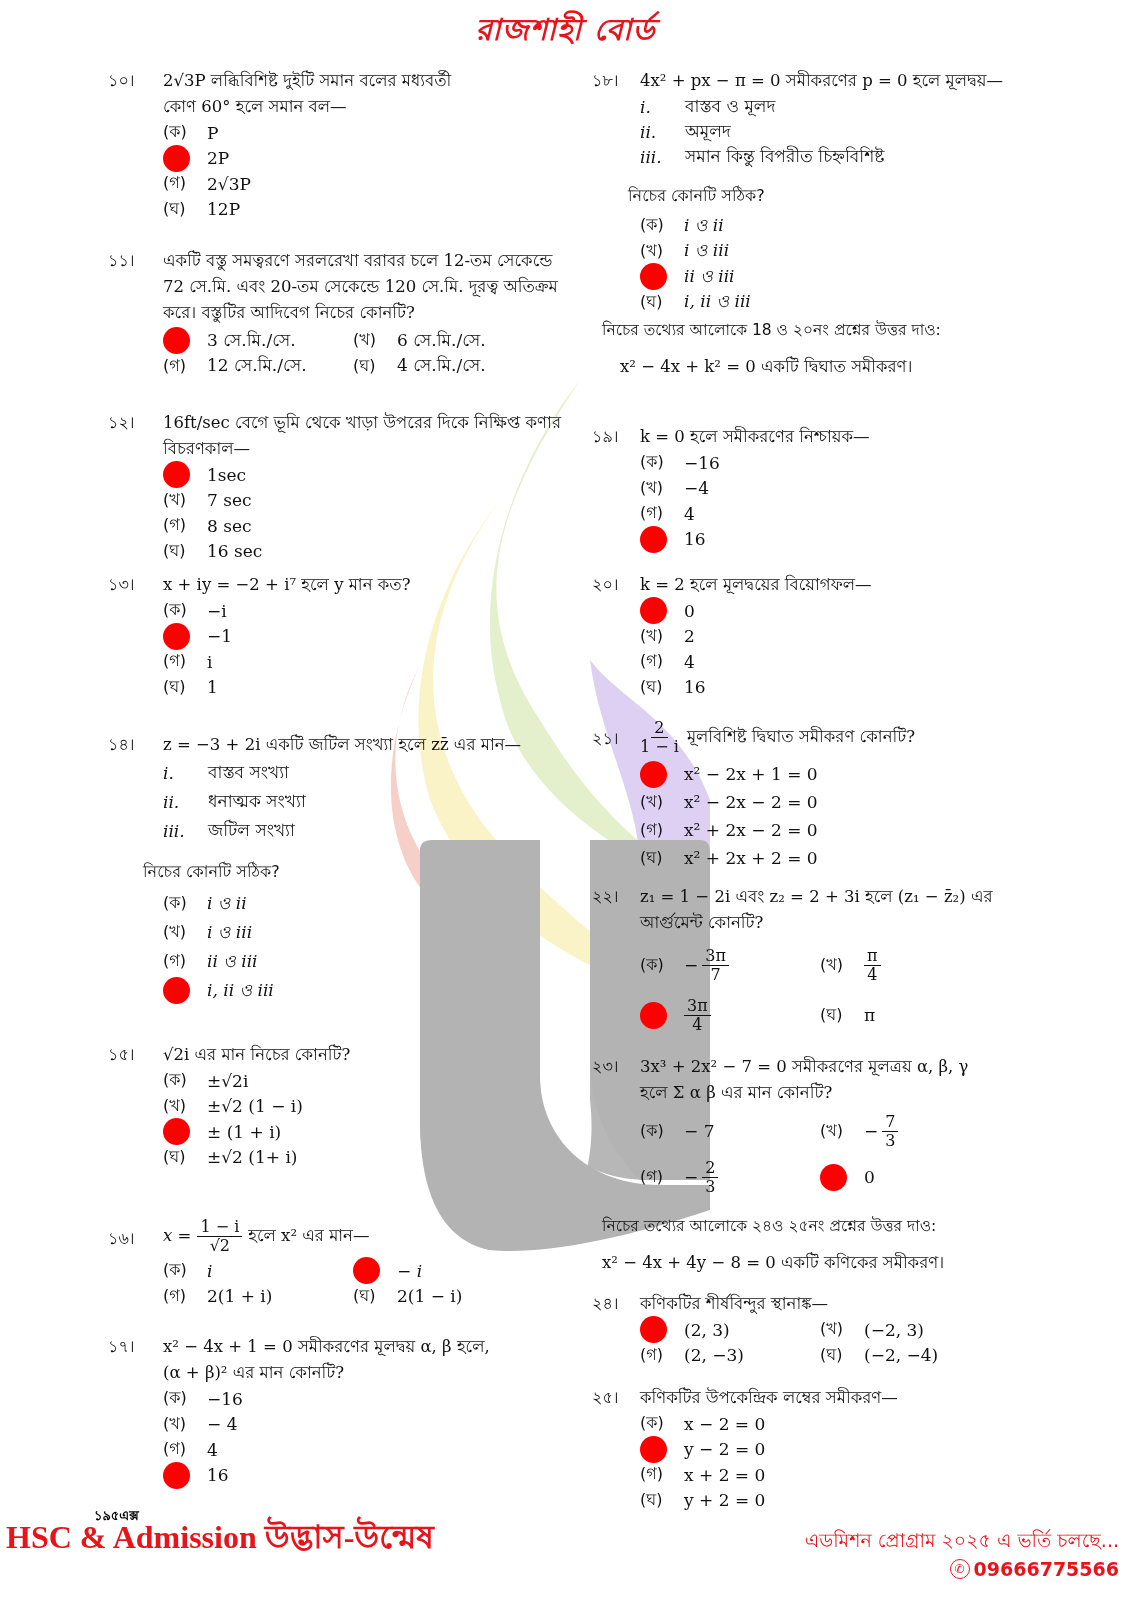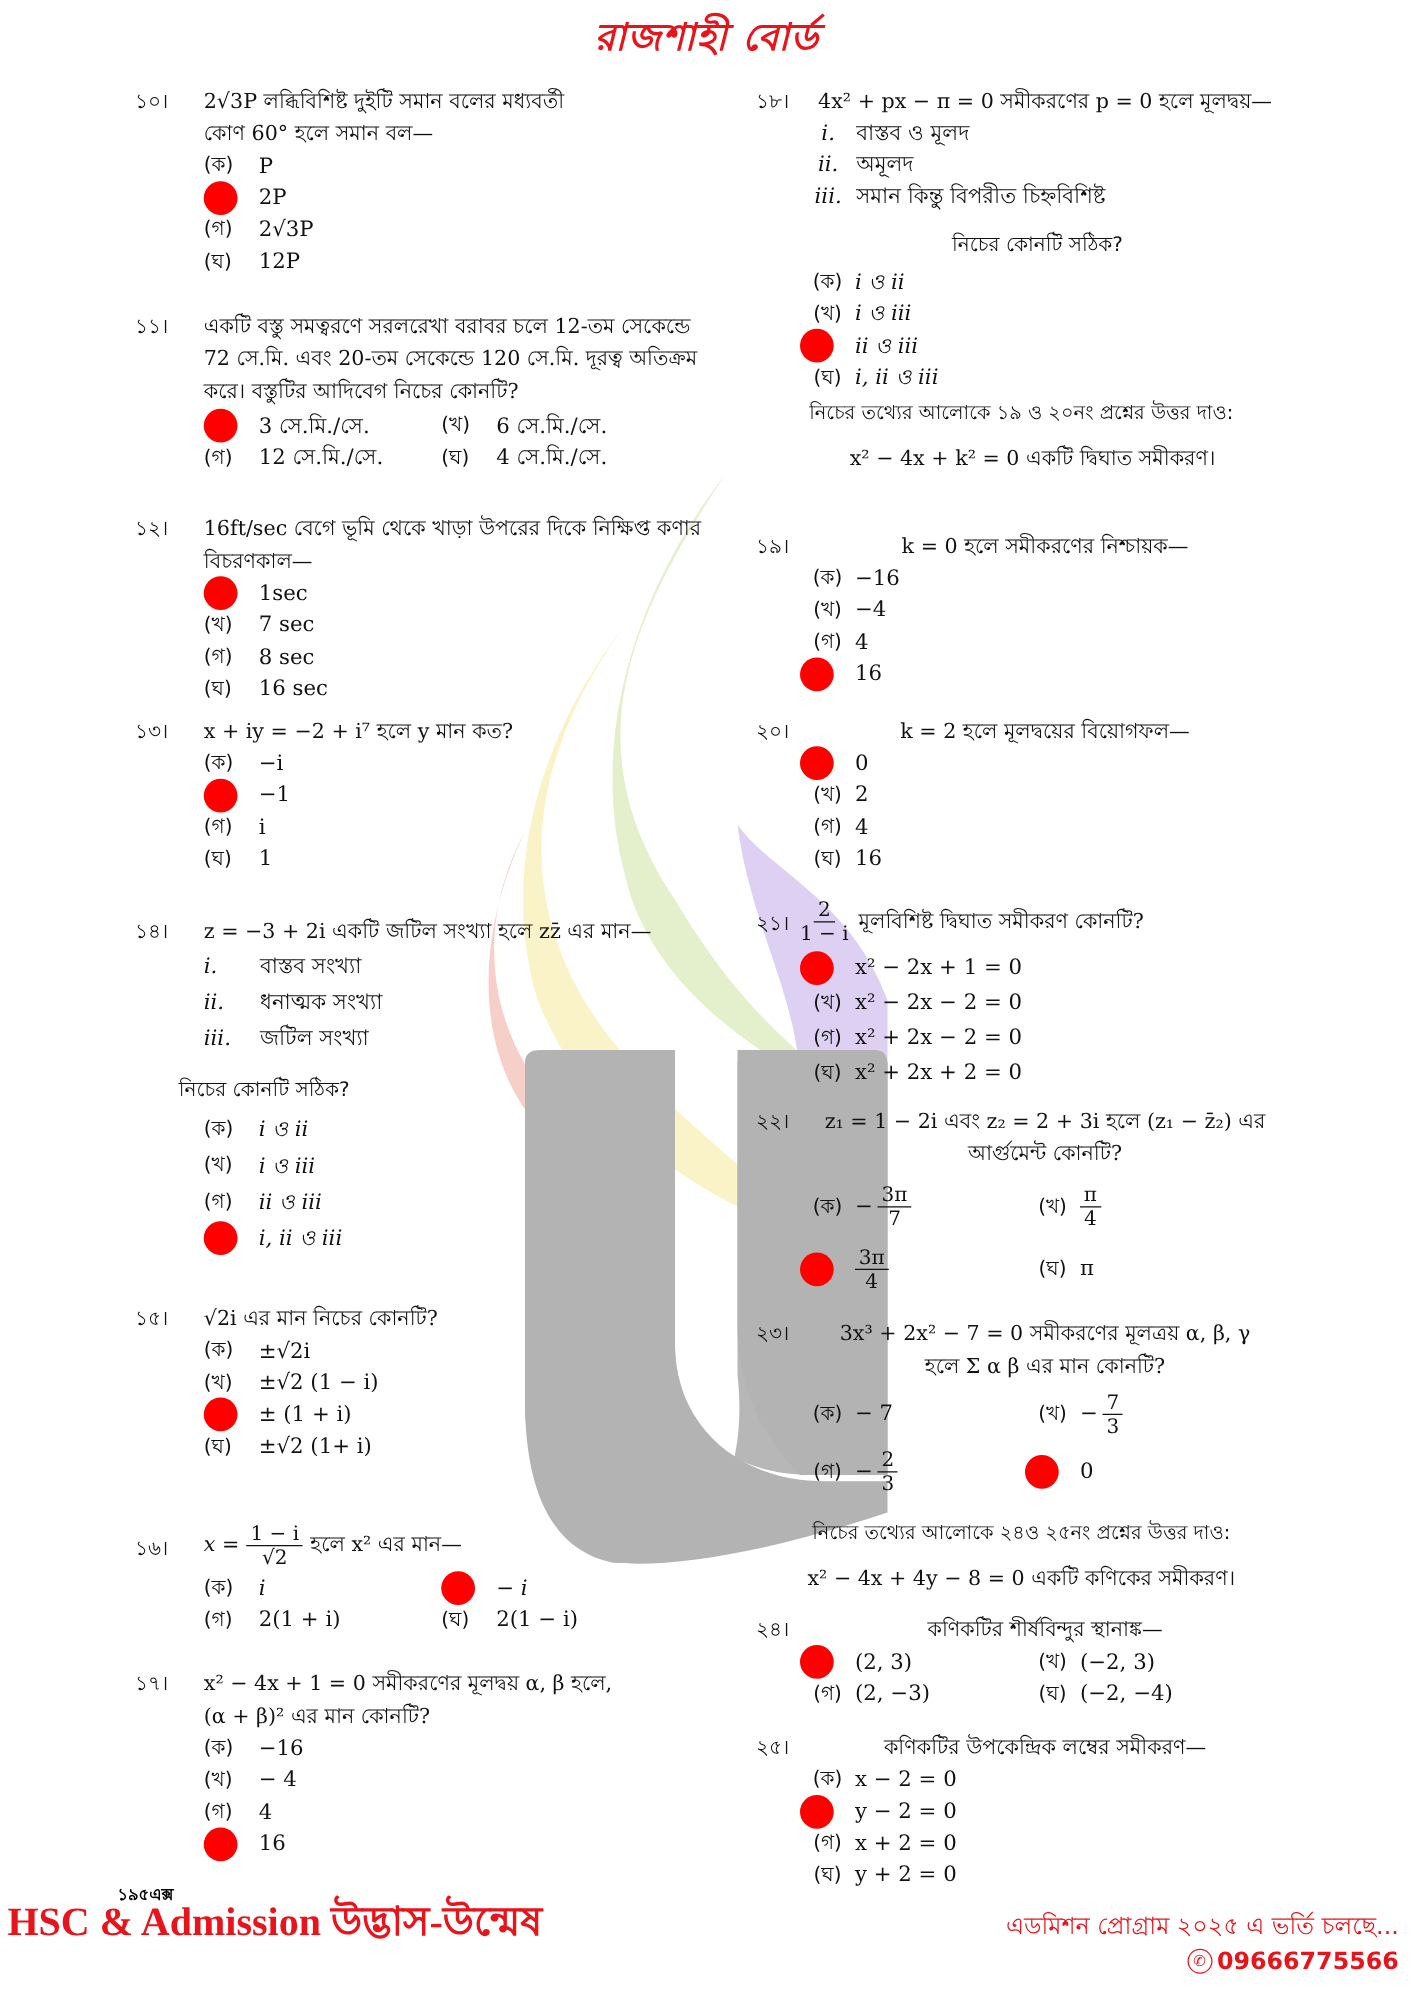--- a/index.html
+++ b/index.html
@@ -9,21 +9,21 @@
   .wm { position: absolute; pointer-events: none; z-index: 0; }
 
   .title {
     position: absolute; left: 0; top: 6px; width: 1131px; text-align: center;
     color: #e8141c; font-family: "DejaVu Sans", sans-serif; font-weight: bold; font-size: 30px;
     z-index: 2; letter-spacing: 1px; font-style: italic;
   }
 
   .col { position: absolute; z-index: 2; }
   .col-left { left: 108px; top: 68px; width: 455px; }
-  .col-right { left: 592px; top: 68px; width: 440px; text-align: center; }
+  .col-right { left: 592px; top: 68px; width: 440px; }
 
   .q { position: relative; margin-bottom: 10px; }
   .q-num { position: absolute; left: 0; top: 0; width: 52px; font-family: "DejaVu Sans", sans-serif; font-size: 16px; }
   .q-body { margin-left: 55px; }
   .q-text { line-height: 26px; font-size: 16.5px; }
   .q-text .m { font-style: italic; }
 
   .opt { display: flex; align-items: center; height: 25.5px; }
   .opt-label { width: 44px; font-family: "DejaVu Sans", sans-serif; font-size: 16px; }
   .opt-val { font-size: 17px; }
@@ -313,21 +313,21 @@
           <span class="dot"></span>
           <span class="opt-val" style="font-style:italic">ii ও iii</span>
         </div>
       <div class="opt">
           <span class="opt-label">(ঘ)</span>
           <span class="opt-val" style="font-style:italic">i, ii ও iii</span>
         </div>
     </div>
   </div>
 
-  <div class="info">নিচের তথ্যের আলোকে ১৯ ও ২০নং প্রশ্নের উত্তর দাও:</div>
+  <div class="info">নিচের তথ্যের আলোকে 18 ও ২০নং প্রশ্নের উত্তর দাও:</div>
   <div class="info-eq">x² − 4x + k² = 0 একটি দ্বিঘাত সমীকরণ।</div>
 
   <div class="q" style="height:138px;margin-top:43px;">
     <div class="q-num">১৯।</div>
     <div class="q-body" style="margin-left:48px;">
       <div class="q-text">k = 0 হলে সমীকরণের নিশ্চায়ক—</div>
       <div class="opt">
           <span class="opt-label">(ক)</span>
           <span class="opt-val">−16</span>
         </div>

